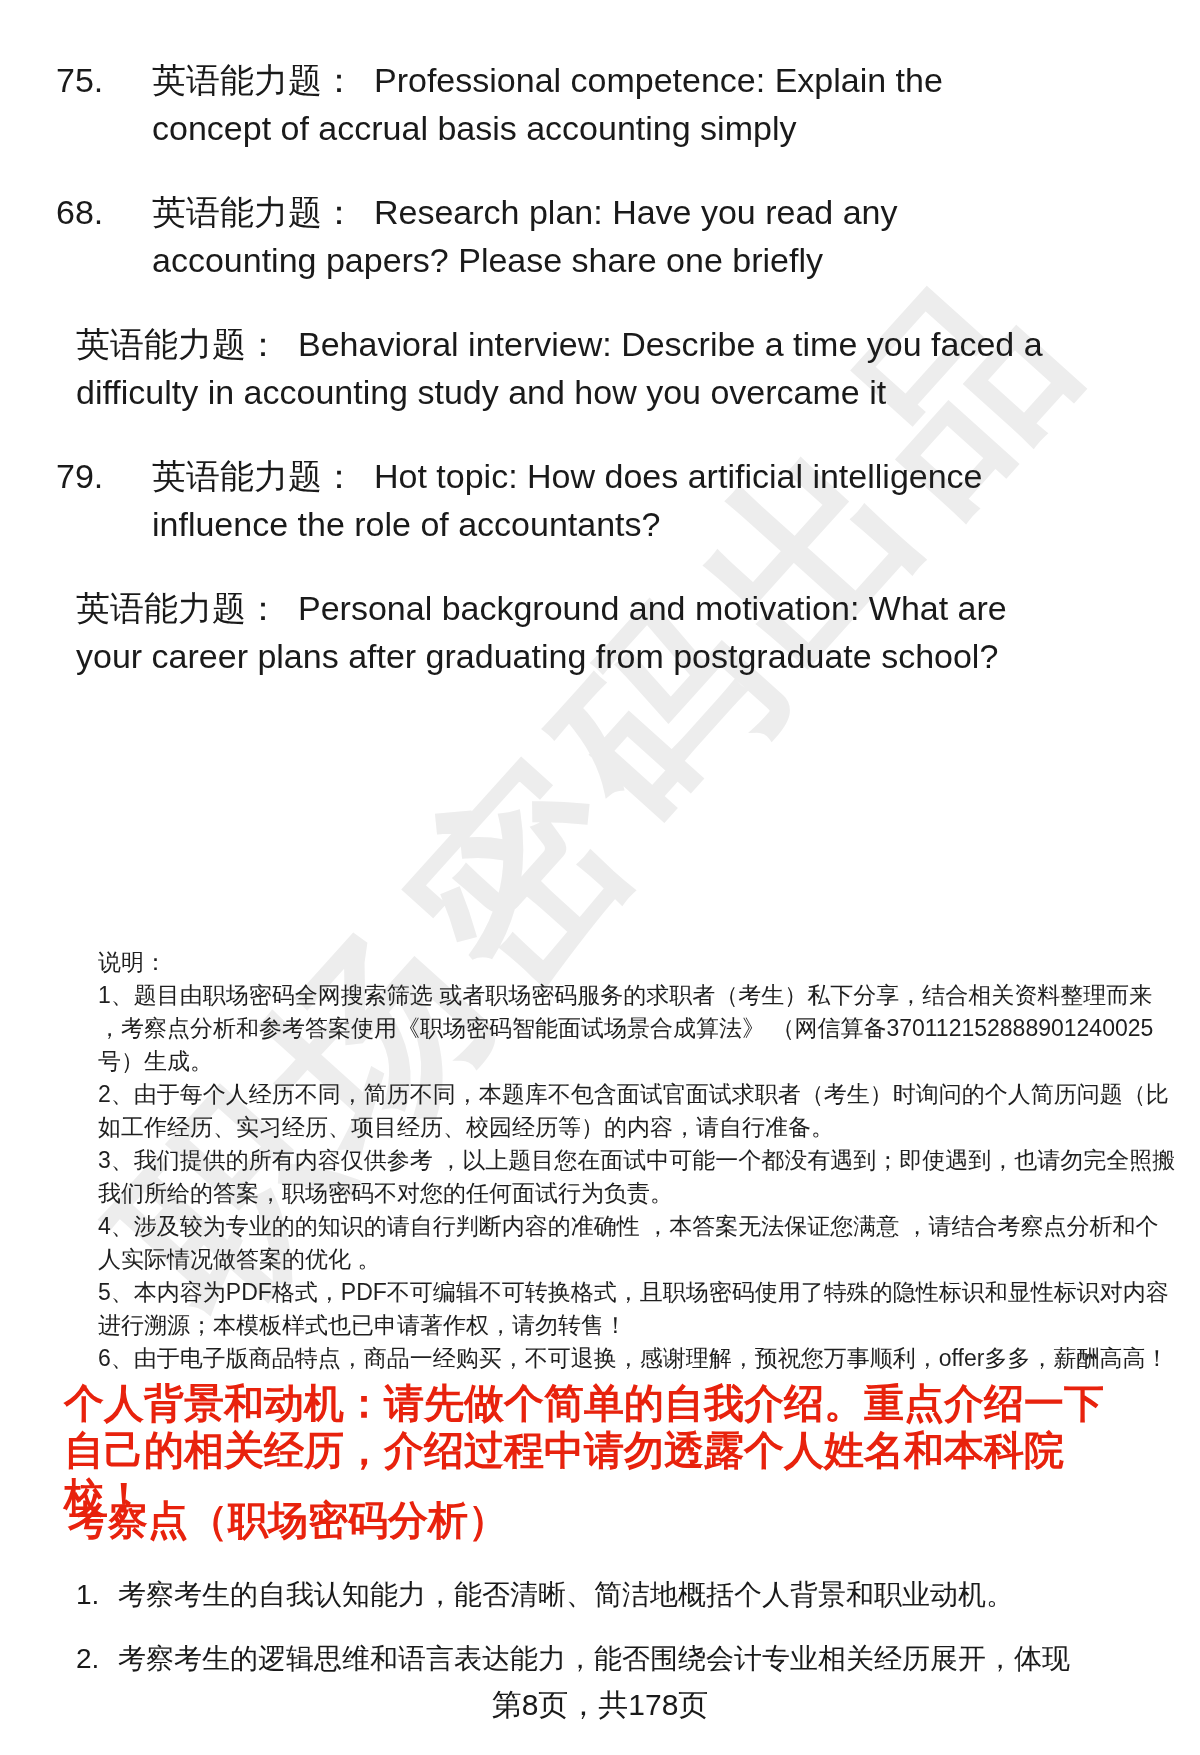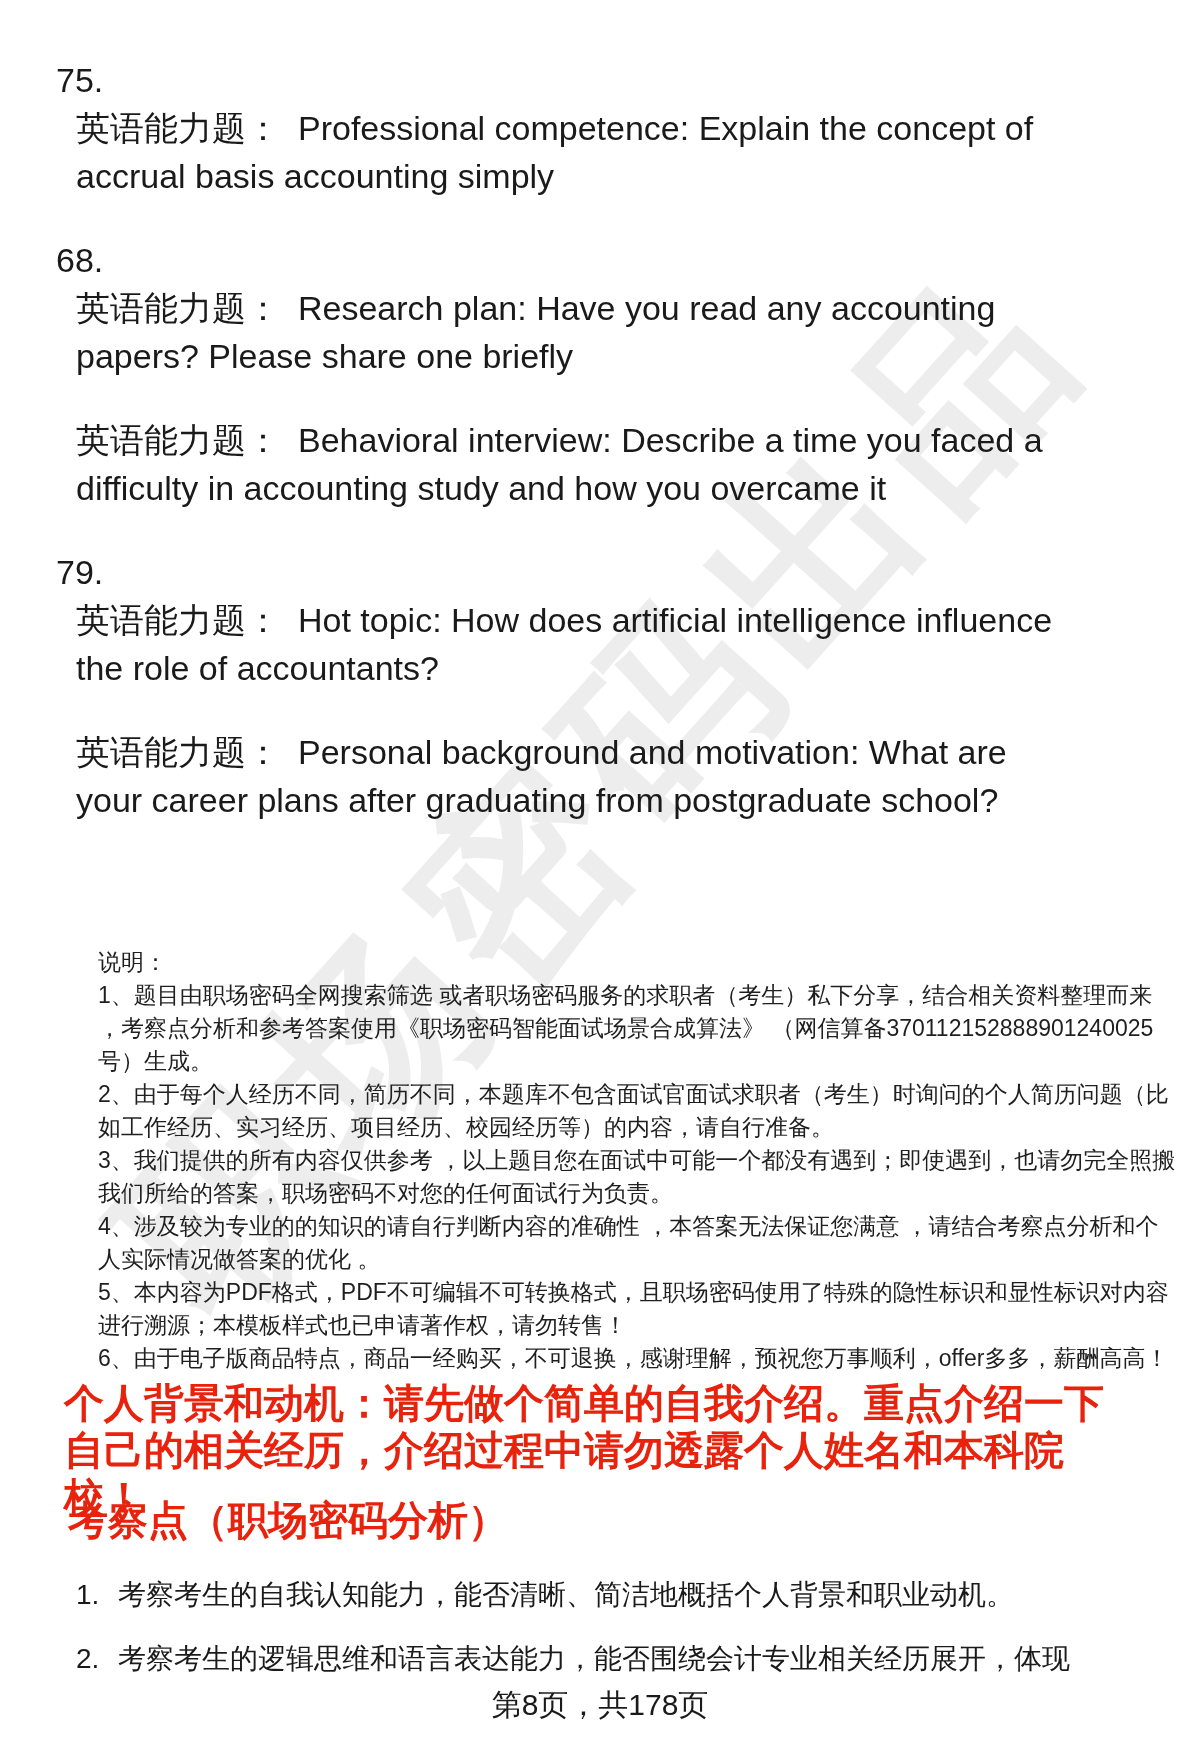--- a/index.html
+++ b/index.html
@@ -31,21 +31,21 @@
     user-select:none;
   }
   .content{position:relative;z-index:1;}
 
   
   .questions{
     position:absolute;top:56px;left:56px;width:1002px;
     list-style:none;margin:0;padding:0;
     font-size:34px;line-height:48px;
   }
-  .q-item{display:flex;margin-bottom:36px;flex-direction:column;}
+  .q-item{display:flex;margin-bottom:36px;}
   .q-num{flex:none;width:76px;}
   .q-body{flex:1;margin-left:20px;}
   .q-label{margin-right:18px;}
 
   
   .notes{
     position:absolute;top:946px;left:62px;width:1080px;
     font-size:23px;line-height:33px;color:#1f1f1f;margin-left:36px;
   }
   .notes p{margin:0;}

